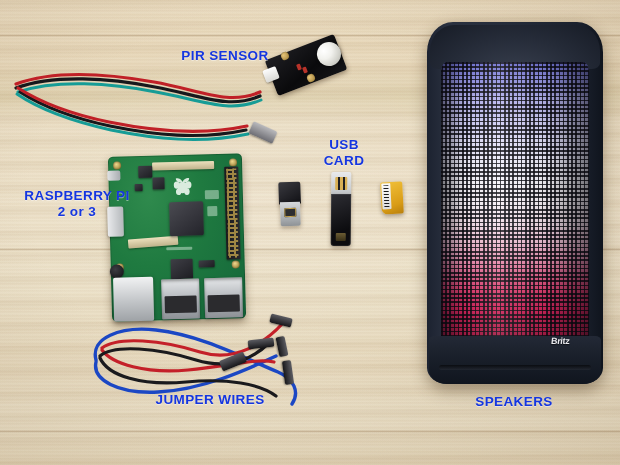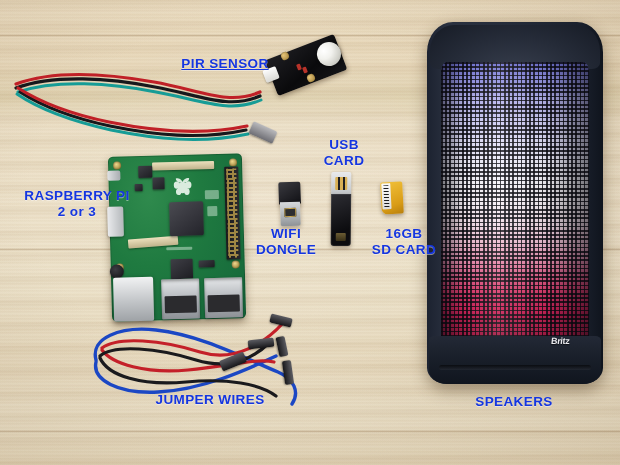--- a/index.html
+++ b/index.html
@@ -447,25 +447,21 @@
     <div class="spk-grid">
       <div class="spk-grid-mask"></div>
       <div class="spk-grid-shade"></div>
     </div>
     <div class="spk-base">
       <div class="spk-base-line"></div>
     </div>
     <div class="spk-brand">Britz</div>
   </div>
 
-  <div class="label" style="left:170px;top:56px;width:110px;text-decoration:underline;">PIR  SENSOR</div>
+  <div class="label" style="left:170px;top:48px;width:110px;">PIR  SENSOR</div>
   <div class="label" style="left:16px;top:188px;width:122px;">RASPBERRY PI
 2 or 3</div>
   <div class="label" style="left:314px;top:137px;width:60px;">USB
 CARD</div>
-  <div class="label" style="left:250px;top:226px;width:72px;">WIFI
-DONGLE</div>
-  <div class="label" style="left:362px;top:226px;width:84px;">16GB
-SD CARD</div>
   <div class="label" style="left:152px;top:392px;width:116px;">JUMPER WIRES</div>
   <div class="label" style="left:466px;top:394px;width:96px;">SPEAKERS</div>
 
 </div>
 
 </body></html>

